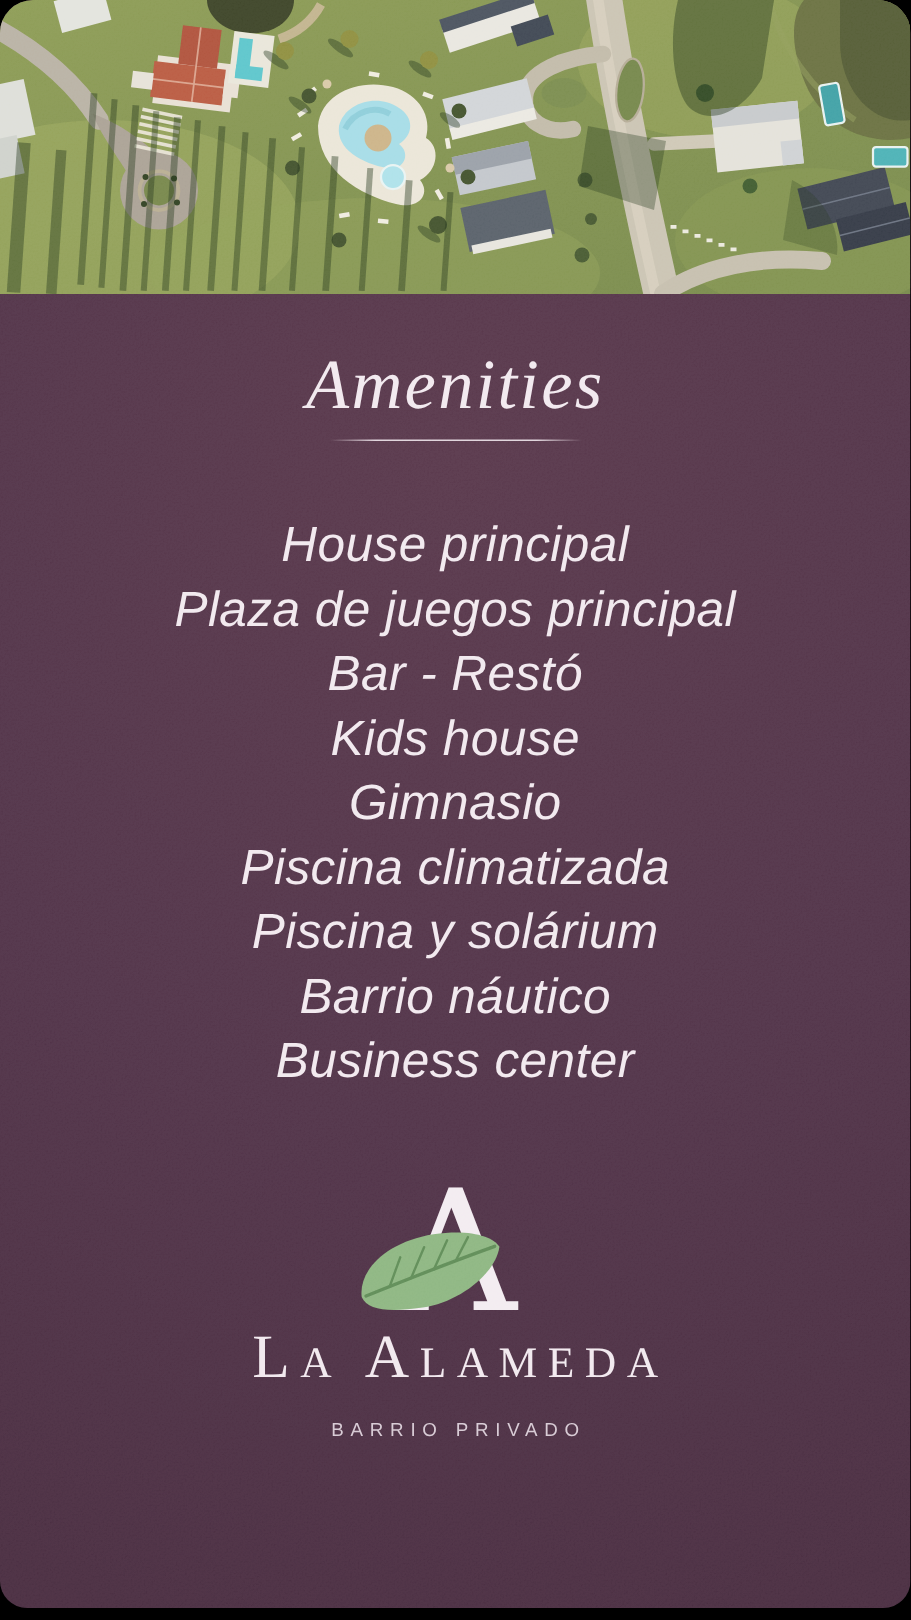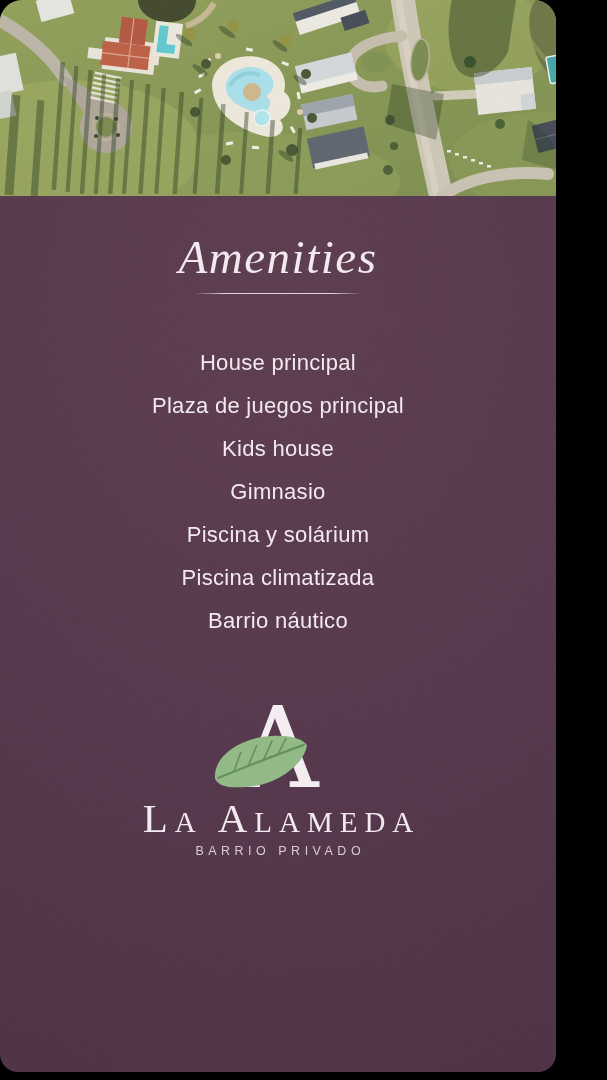--- a/index.html
+++ b/index.html
@@ -1,50 +1,51 @@
 <!DOCTYPE html>
 <html style="--panel: #4f3046; --panel-hi: #573549; --text: #f2e9ef; --leaf: #8db681; --divider: #e0d4dc;"><head>
 <meta charset="utf-8">
 <style>
   html,body{margin:0;padding:0;}
   body{
     width:607px;height:1080px;background:#000;position:relative;overflow:hidden;
     font-family:"Liberation Sans",sans-serif;
   }
   .card{
-    position:absolute;left:0;top:0;width:556px;height:1072px;
+    position:absolute;left:0;top:0;width:607px;height:1072px;
     border-radius:22px 22px 18px 18px;overflow:hidden;
     background:radial-gradient(120% 75% at 50% 28%, var(--panel-hi,#573549) 0%, var(--panel,#4f3046) 55%, #472a3e 100%);
   }
   .photo{display:block;width:607px;height:196px;}
   .content{position:relative;text-align:center;color:var(--text,#f2e9ef);}
   .title{
     margin:32px 0 0;font-family:"Liberation Serif",serif;font-style:italic;font-weight:500;
     font-size:47px;line-height:1.25;letter-spacing:1.5px;color:var(--text,#f2e9ef);
   }
   .rule{
     width:168px;height:1.6px;margin:6px auto 0;border:0;
     background:linear-gradient(90deg,rgba(224,212,220,0) 0%,var(--divider,#e0d4dc) 18%,var(--divider,#e0d4dc) 82%,rgba(224,212,220,0) 100%);
   }
   .amenities{
     list-style:none;margin:47px 0 0;padding:0;
-    font-size:22px;line-height:43px;letter-spacing:.3px;font-weight:400;
+    font-size:33px;line-height:43px;letter-spacing:.3px;font-weight:400;
     color:var(--text,#f2e9ef);
+    font-style:italic;
   }
   .logo{margin-top:52px;}
   .monogram{display:block;margin:0 auto;width:150px;height:98px;}
   .monogram text{font-family:"DejaVu Serif","Liberation Serif",serif;}
   .leaf{fill:var(--leaf,#8db681);}
   .leaf-vein{stroke:#5e8c55;fill:none;stroke-linecap:round;}
   .brand-name{
     margin-top:2px;font-family:"Liberation Serif",serif;font-variant:small-caps;
     font-size:41px;line-height:1.2;letter-spacing:7px;text-indent:7px;color:var(--text,#f2e9ef);
   }
   .brand-subtitle{
-    margin-top:0;font-size:12.5px;letter-spacing:4.5px;text-indent:4.5px;
+    margin-top:16px;font-size:12.5px;letter-spacing:4.5px;text-indent:4.5px;
     text-transform:uppercase;color:#d7cad4;font-weight:400;
   }
   .grain{position:absolute;inset:0;width:100%;height:100%;opacity:.055;pointer-events:none;}
 </style>
 </head>
 <body>
 
 <div class="card">
 
   <svg class="photo" viewBox="0 0 607 196" preserveAspectRatio="xMidYMid slice" aria-hidden="true">
@@ -227,25 +228,27 @@
     </g>
   </svg>
 
   <div class="content">
     <h1 class="title">Amenities</h1>
     <div class="rule"></div>
 
     <ul class="amenities">
         <li>House principal</li>
         <li>Plaza de juegos principal</li>
+        <li>Bar - Restó</li>
         <li>Kids house</li>
         <li>Gimnasio</li>
+        <li>Piscina climatizada</li>
         <li>Piscina y solárium</li>
-        <li>Piscina climatizada</li>
         <li>Barrio náutico</li>
+        <li>Business center</li>
       </ul>
 
     <div class="logo">
       <svg class="monogram" viewBox="0 0 150 98" aria-hidden="true">
         <text x="75" y="93" text-anchor="middle" font-size="112" fill="#f3ecf1">A</text>
         <g transform="translate(8,40) rotate(-13 50 30)">
           <path class="leaf" d="M2,34 C4,16 26,2 58,4 C82,6 96,14 99,22 C93,38 66,52 40,50 C18,48 4,44 2,34 Z"></path>
           <path class="leaf-vein" d="M5,34 C30,30 62,25 96,21" stroke-width="2.2"></path>
           <path class="leaf-vein" d="M22,31 L33,14" stroke-width="1.6"></path>
           <path class="leaf-vein" d="M37,29 L50,11" stroke-width="1.6"></path>

